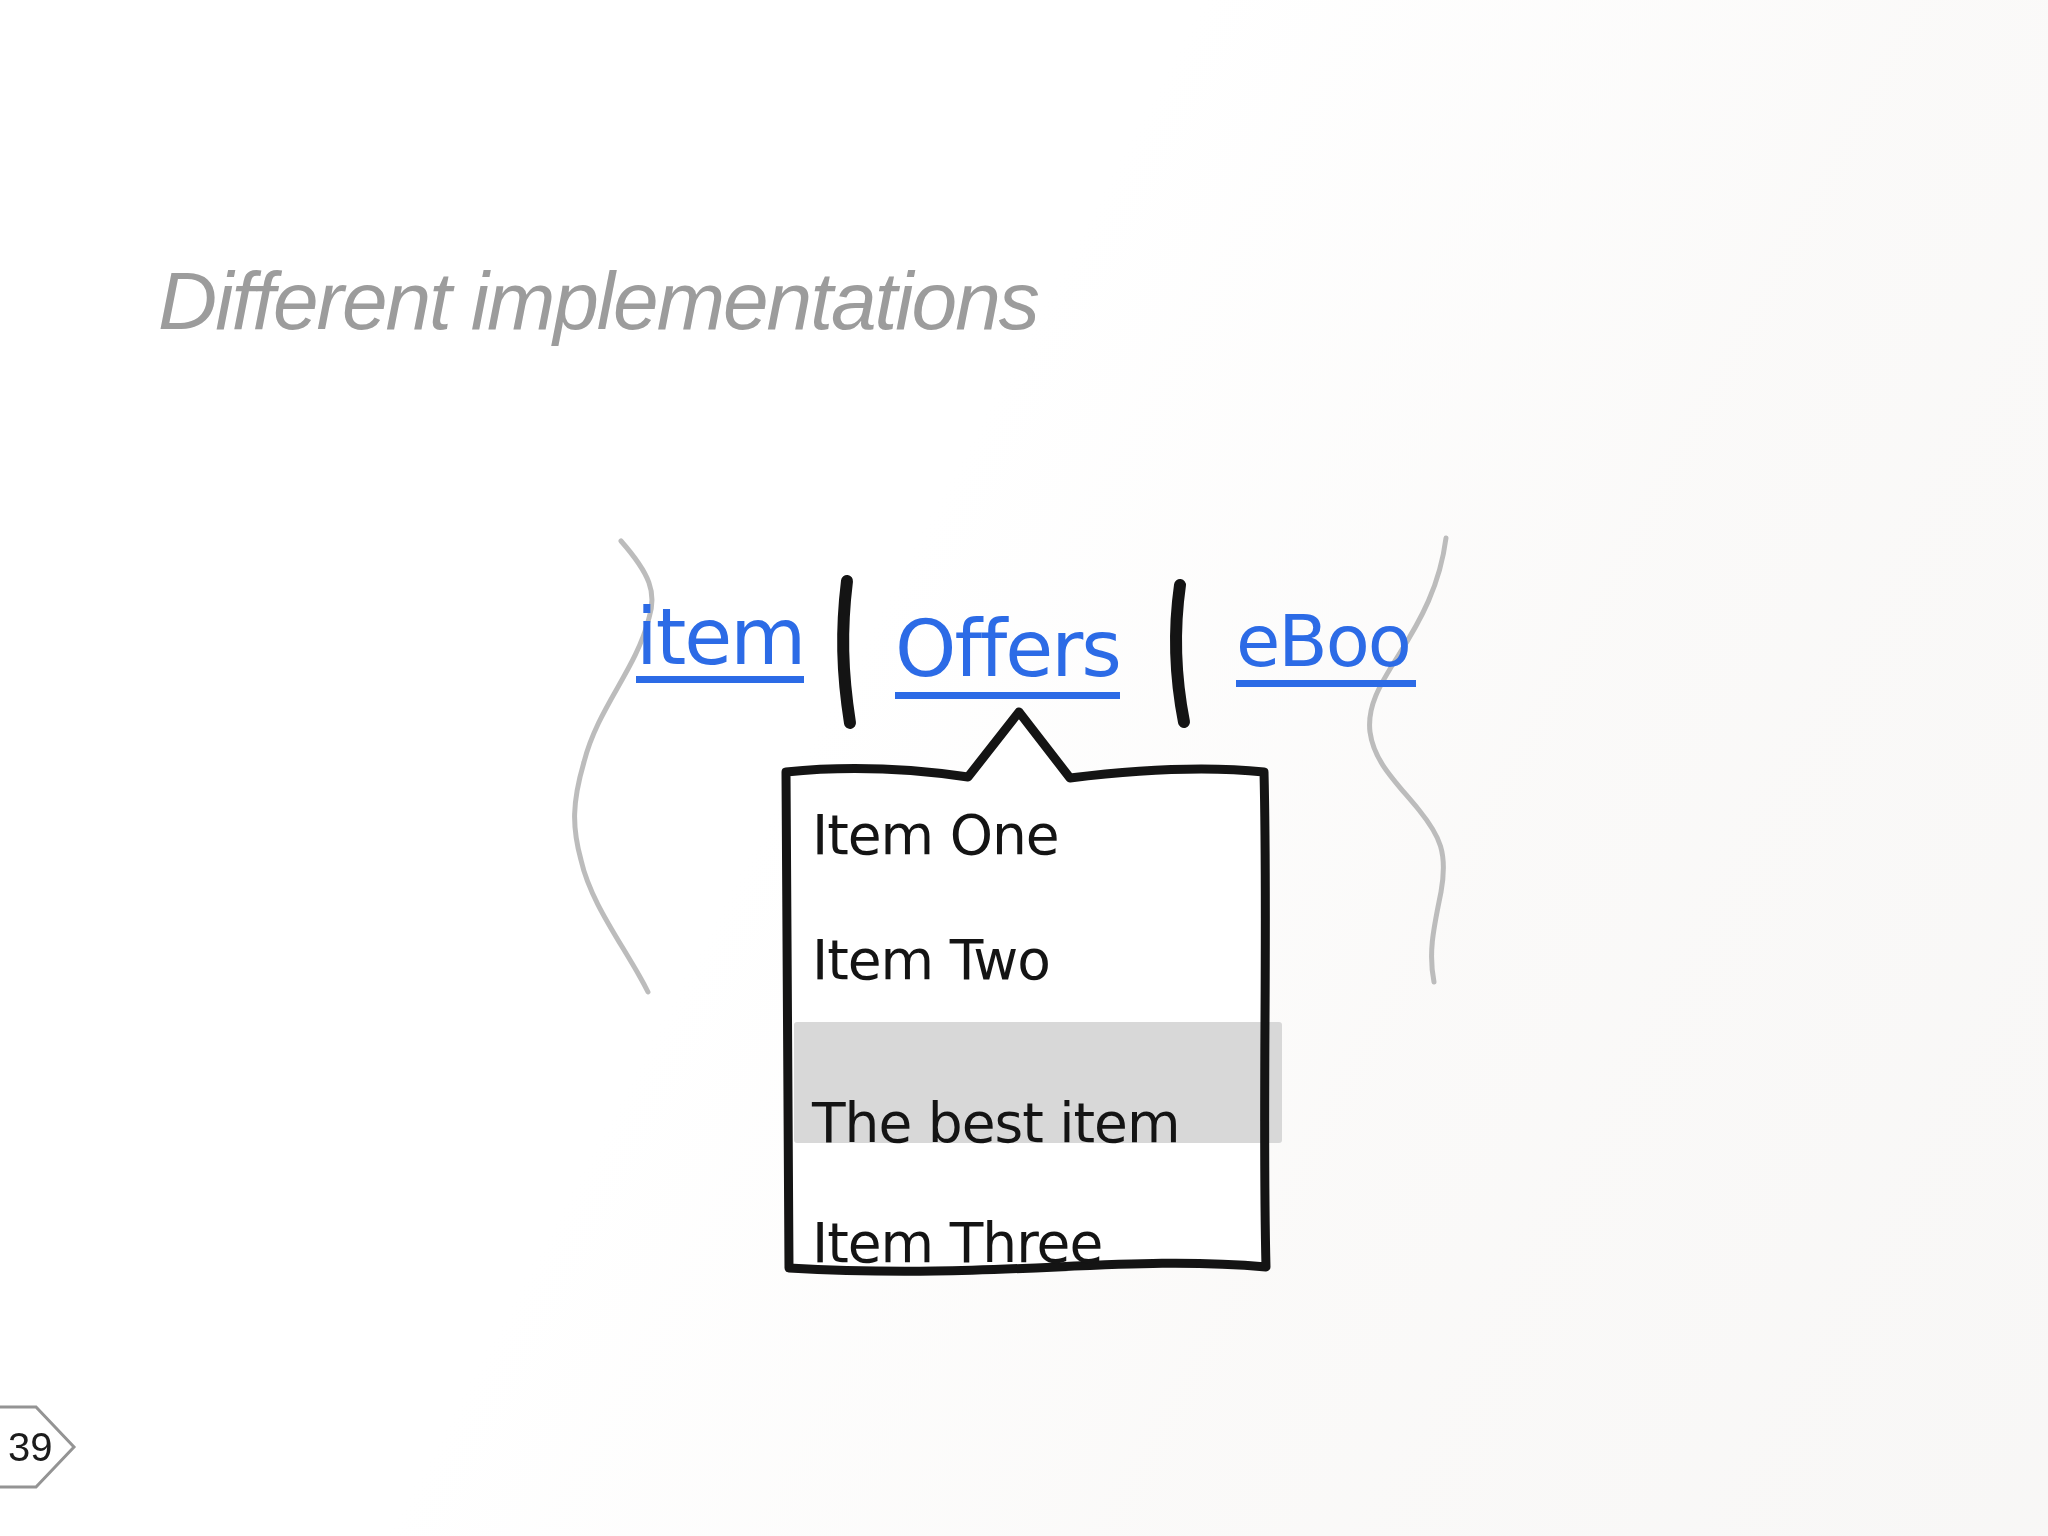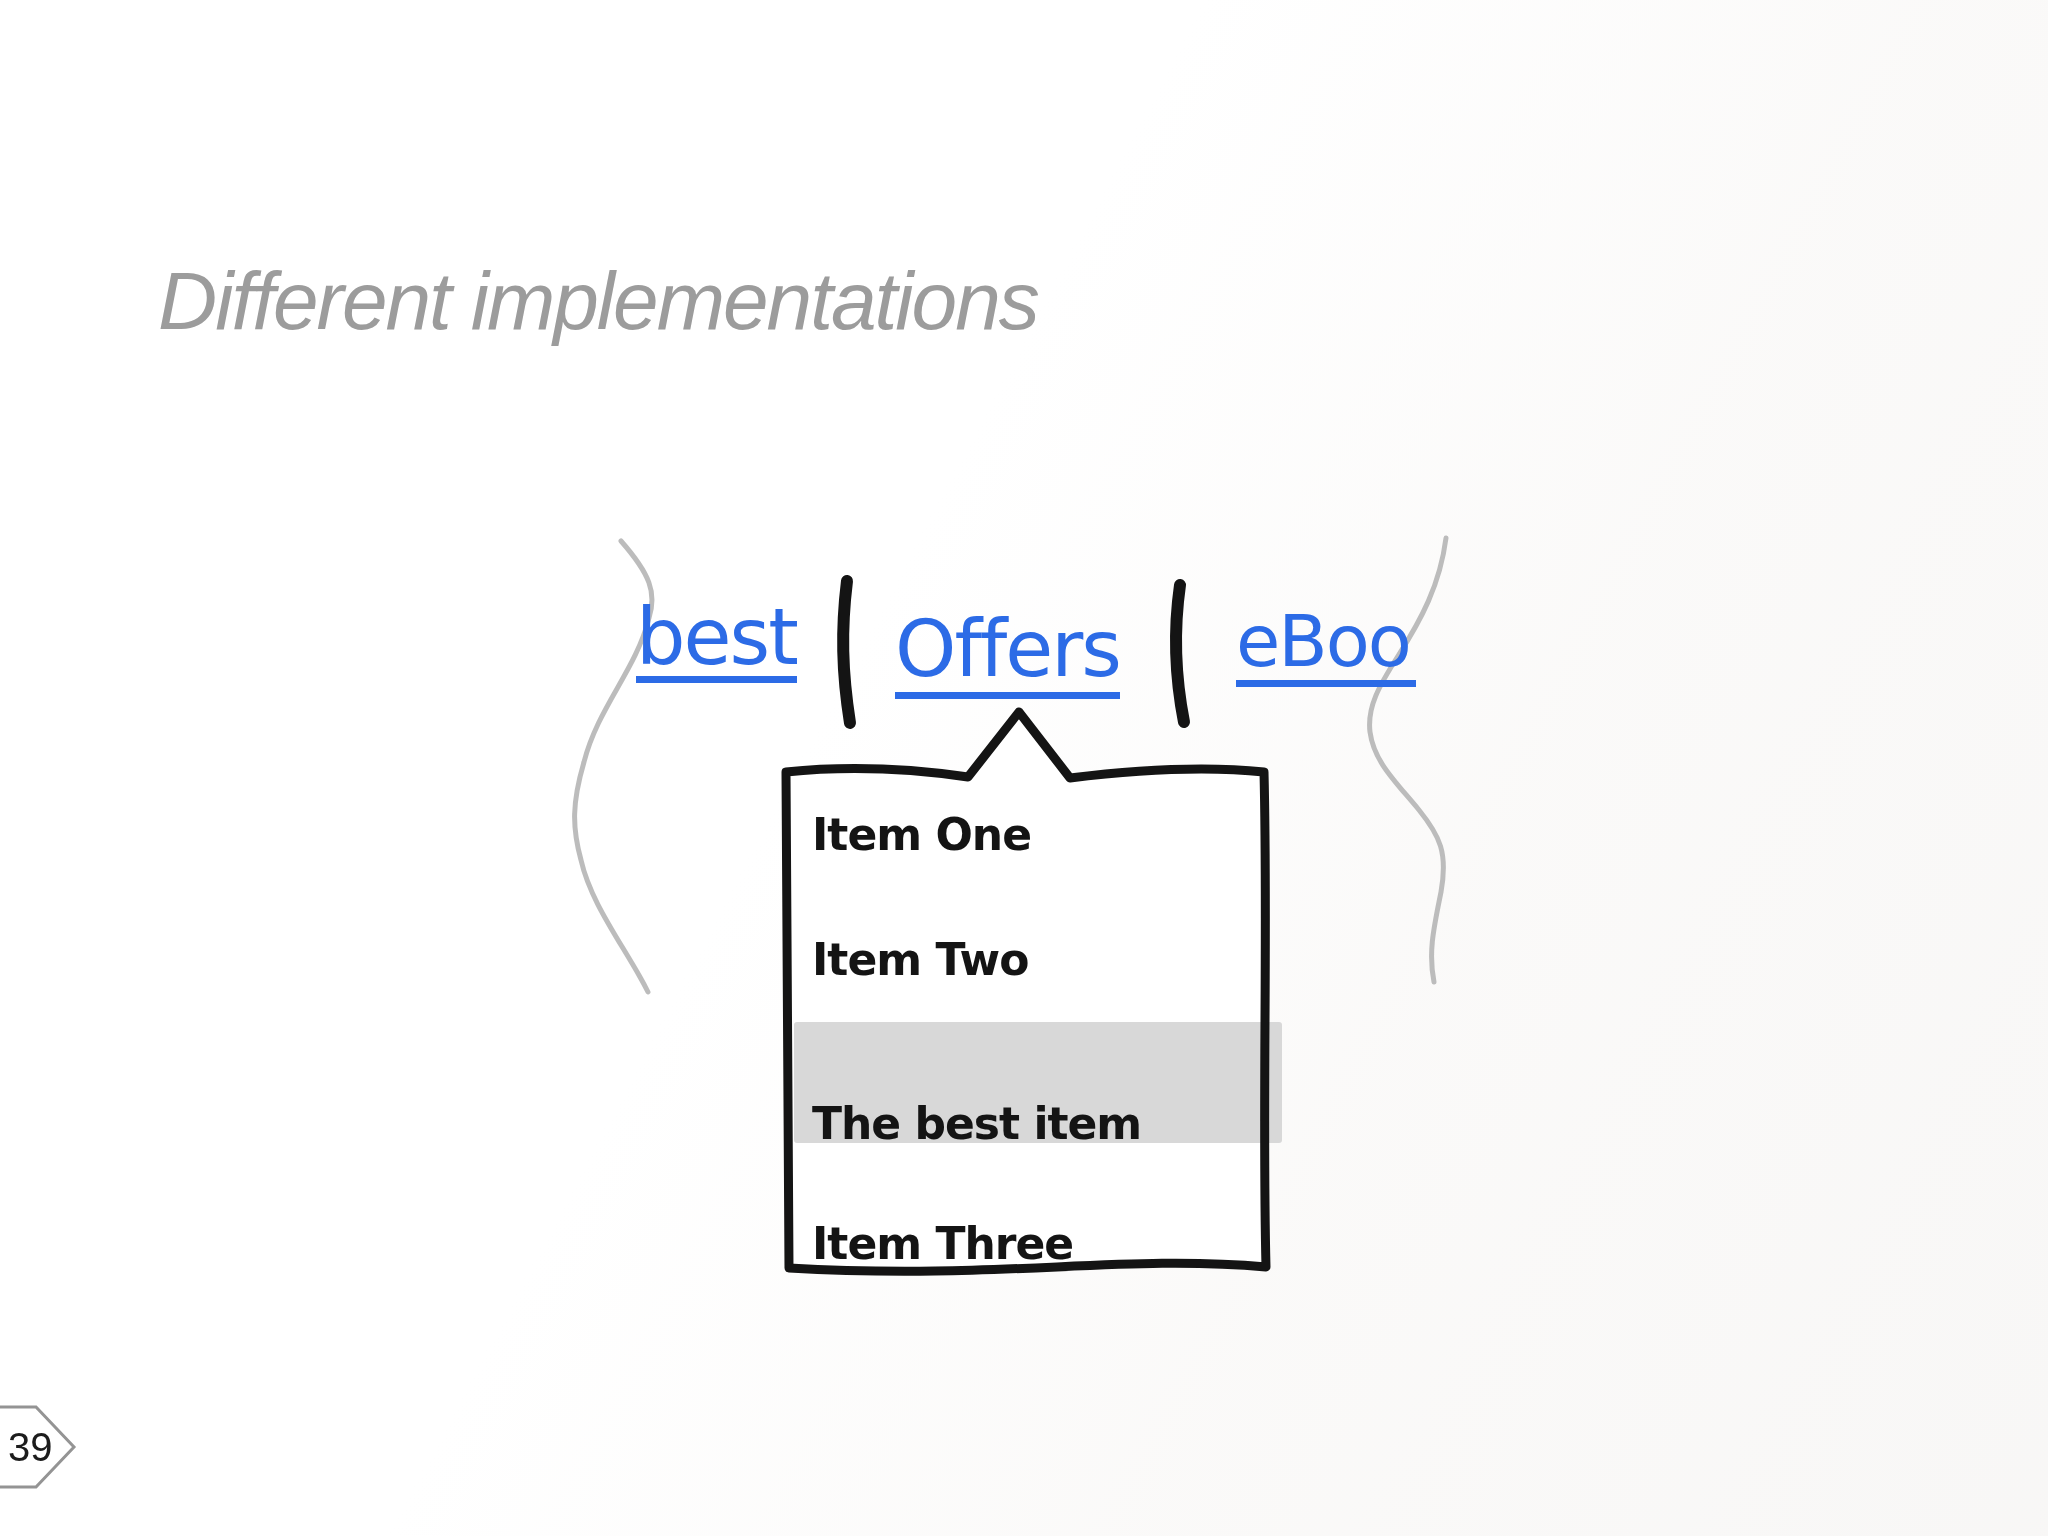--- a/index.html
+++ b/index.html
@@ -42,22 +42,22 @@
     border-bottom:7px solid var(--link-blue,#2c6be6);
   }
   .navlink.books{left:636px;top:598px;padding-bottom:0px;}
   .navlink.offers{left:895px;top:610px;padding-bottom:4px;}
   .navlink.ebooks{left:1236px;top:602px;font-size:72px;line-height:78px;width:180px;overflow:hidden;}
   .menu{position:absolute;left:796px;top:772px;width:462px;}
   .menu-row{
     display:flex;align-items:center;
     padding-left:16px;box-sizing:border-box;
     font-family:"DejaVu Sans", sans-serif;
-    font-size:44px;letter-spacing:-1px;color:var(--sketch-ink,#141414);
-    white-space:nowrap;cursor:default;font-weight:bold;
+    font-size:55px;letter-spacing:-1px;color:var(--sketch-ink,#141414);
+    white-space:nowrap;cursor:default;
   }
   .menu-row.r1{height:125px;}
   .menu-row.r2{height:125px;}
   .menu-row.r3{height:122px;margin-top:40px;}
   .menu-row.r4{height:118px;}
 </style>
 </head>
 <body>
 
 <div class="slide">
@@ -76,21 +76,21 @@
 
     <path class="bubble-stroke" d="M 786,772 C 845,766 906,768 968,777 L 1019,712 L 1070,778 C 1135,770 1205,766 1264,772 C 1268,935 1262,1105 1266,1267 C 1120,1254 1000,1280 789,1268 C 787,1100 788,935 786,772 Z"></path>
 
     <path class="divider" d="M 847,581 C 841,630 842,672 850,723"></path>
     <path class="divider" d="M 1180,585 C 1173,634 1175,676 1184,722"></path>
 
     <polygon class="badge-shape" points="-14,1407 36,1407 74,1447 36,1487 -14,1487"></polygon>
     <text class="badge-text" x="8" y="1461">39</text>
   </svg>
 
-  <a class="navlink books" href="#">best</a>
+  <a class="navlink books" href="#">item</a>
   <a class="navlink offers" href="#">Offers</a>
   <a class="navlink ebooks" href="#">eBook</a>
 
   <div class="menu">
     <div class="menu-row r1">Item One</div>
     <div class="menu-row r2">Item Two</div>
     <div class="menu-row r3">The best item</div>
     <div class="menu-row r4">Item Three</div>
   </div>
 </div>

